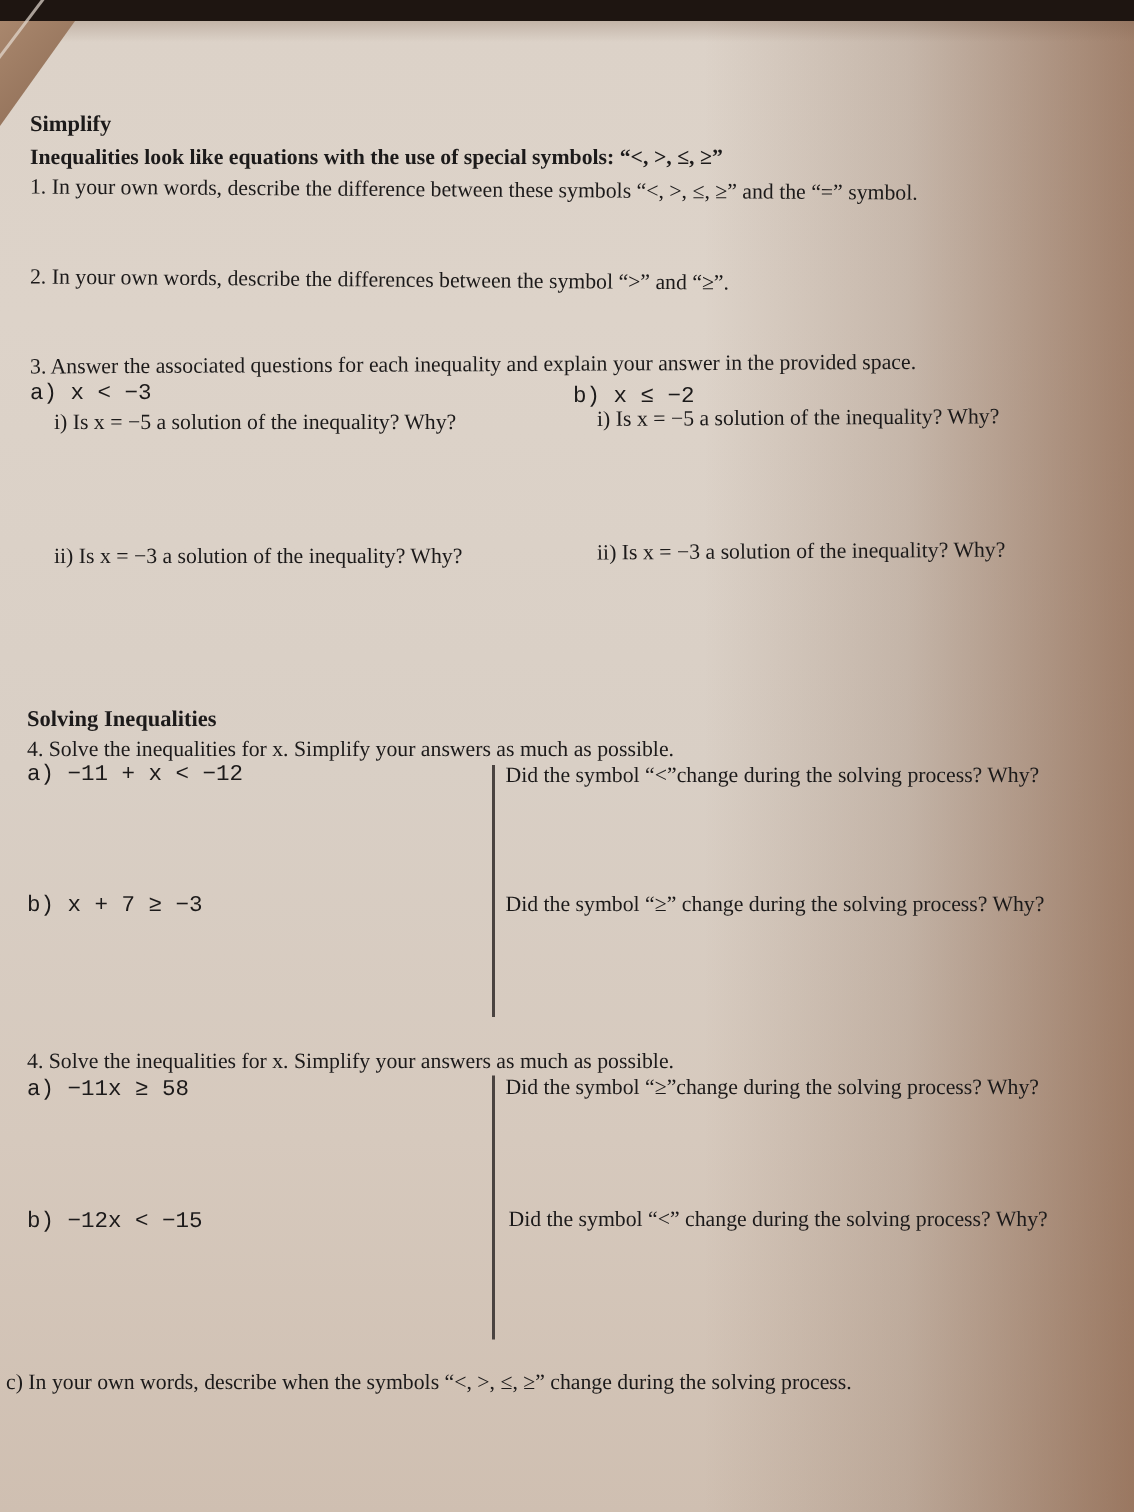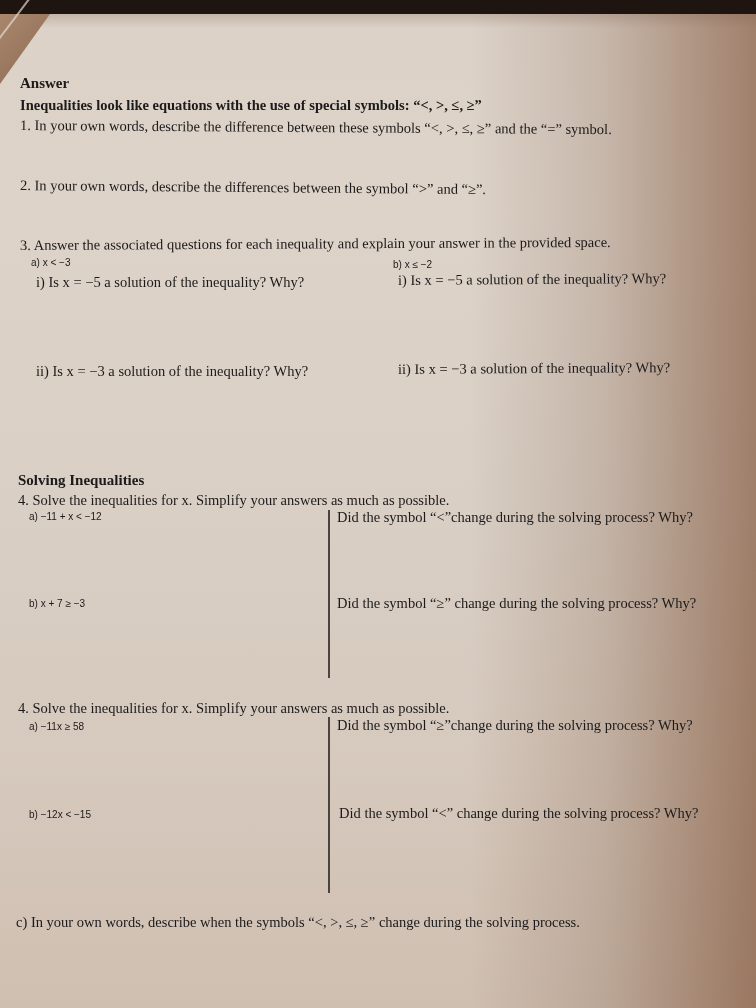--- a/index.html
+++ b/index.html
@@ -57,39 +57,38 @@
       position: absolute;
       white-space: nowrap;
       font-size: 14.5px;
       line-height: 18px;
     }
     .heading {
       font-weight: bold;
       font-size: 15px;
     }
     .math {
-      font-family: Liberation Sans, sans-serif;
-      font-size: 10px;
-      margin-left: 11px;
+      font-family: Liberation Mono, monospace;
+      font-size: 15px;
     }
     .divider {
       position: absolute;
       width: 1.5px;
       background: #4a4340;
     }
   </style>
 </head>
 <body>
 
 <div class="page"></div>
 <div class="shadow-top"></div>
 <div class="page-fold"></div>
 <div class="page-fold-edge"></div>
 
-<div class="line heading" style="left:20px; top:74px;">Answer</div>
+<div class="line heading" style="left:20px; top:74px;">Simplify</div>
 <div class="line" style="left:20px; top:96px;font-weight:bold;">Inequalities look like equations with the use of special symbols: “&lt;, &gt;, ≤, ≥”</div>
 <div class="line" style="left:20px; top:116px; transform:rotate(0.4deg); transform-origin:left;">1. In your own words, describe the difference between these symbols “&lt;, &gt;, ≤, ≥” and the “=” symbol.</div>
 
 <div class="line" style="left:20px; top:176px; transform:rotate(0.5deg); transform-origin:left;">2. In your own words, describe the differences between the symbol “&gt;” and “≥”.</div>
 
 <div class="line" style="left:20px; top:236px; transform:rotate(-0.3deg); transform-origin:left;">3. Answer the associated questions for each inequality and explain your answer in the provided space.</div>
 <div class="line math" style="left:20px; top:254px;">a) x &lt; −3</div>
 <div class="line" style="left:36px; top:273px;">i) Is x = −5 a solution of the inequality? Why?</div>
 <div class="line math" style="left:382px; top:256px;">b) x ≤ −2</div>
 <div class="line" style="left:398px; top:271px; transform:rotate(-0.4deg); transform-origin:left;">i) Is x = −5 a solution of the inequality? Why?</div>
@@ -107,13 +106,13 @@
 <div class="line" style="left:337px; top:594px;">Did the symbol “≥” change during the solving process? Why?</div>
 
 <div class="line" style="left:18px; top:699px;">4. Solve the inequalities for x. Simplify your answers as much as possible.</div>
 <div class="line math" style="left:18px; top:718px;">a) −11x ≥ 58</div>
 <div class="line" style="left:337px; top:716px;">Did the symbol “≥”change during the solving process? Why?</div>
 <div class="divider" style="left:328px; top:717px; height:176px;"></div>
 
 <div class="line math" style="left:18px; top:806px;">b) −12x &lt; −15</div>
 <div class="line" style="left:339px; top:804px;">Did the symbol “&lt;” change during the solving process? Why?</div>
 
-<div class="line" style="left:16px; top:913px;">c) In your own words, describe when the symbols “&lt;, &gt;, ≤, ≥” change during the solving process.</div>
+<div class="line" style="left:4px; top:913px;">c) In your own words, describe when the symbols “&lt;, &gt;, ≤, ≥” change during the solving process.</div>
 
 </body></html>

